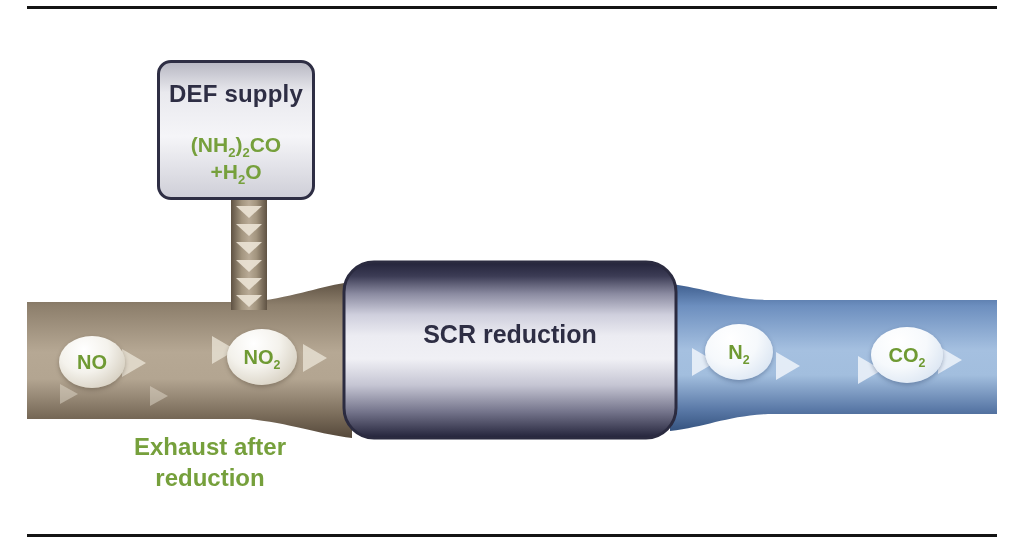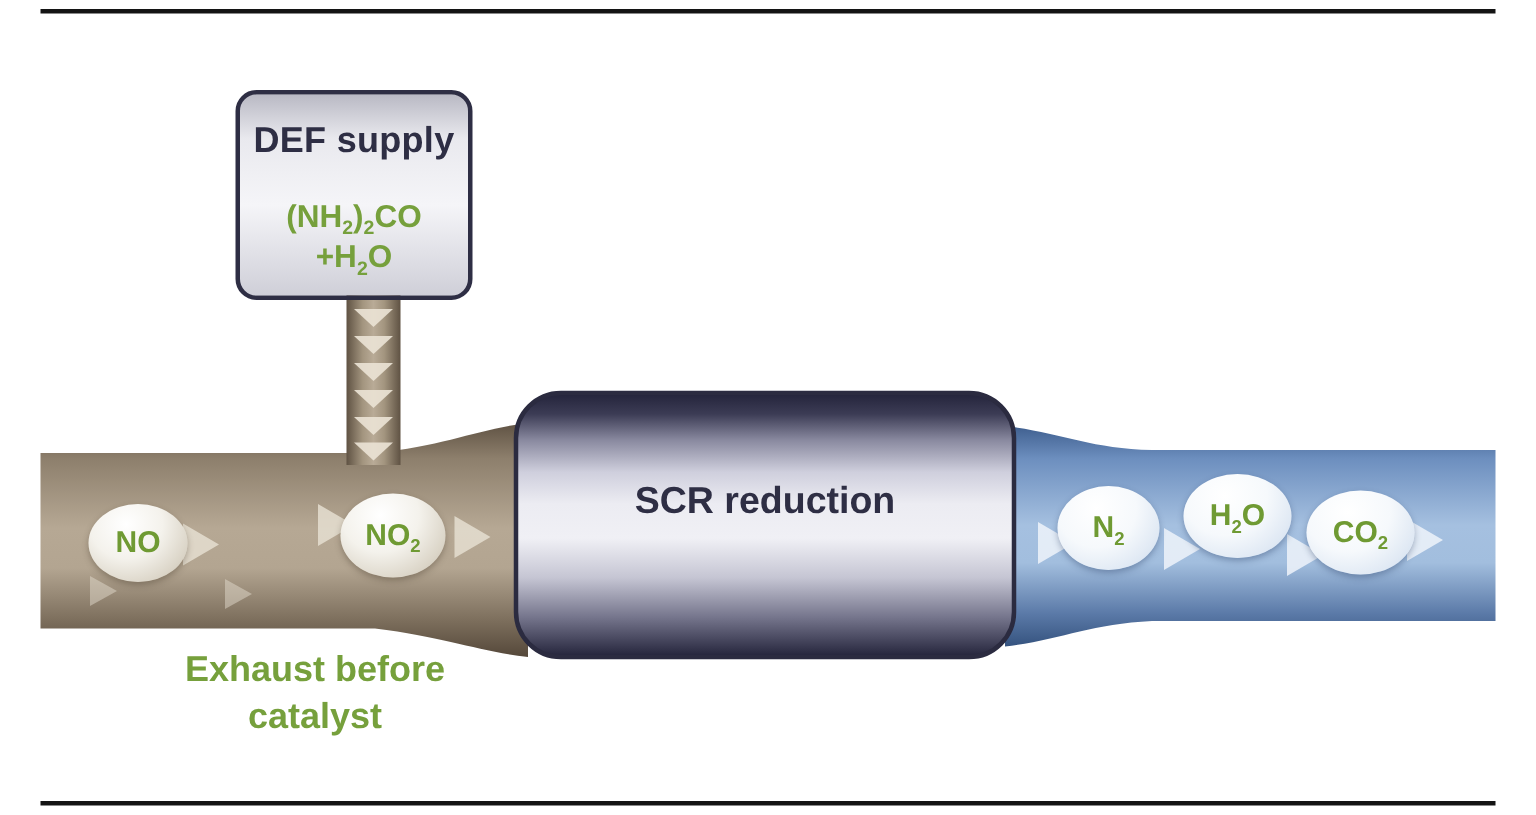--- a/index.html
+++ b/index.html
@@ -156,22 +156,19 @@
   <div class="bubble left-side b-no">
       <span><span>NO</span></span>
     </div>
   <div class="bubble left-side b-no2">
       <span><span>NO</span><sub>2</sub></span>
     </div>
 
   <div class="bubble right-side b-n2">
       <span><span>N</span><sub>2</sub></span>
     </div>
-  <div class="bubble right-side b-h2o">
-      <span><span>H</span><sub>2</sub><span>O</span></span>
-    </div>
   <div class="bubble right-side b-co2">
       <span><span>CO</span><sub>2</sub></span>
     </div>
 
-  <div class="caption caption-before">Exhaust before catalyst</div>
+  <div class="caption caption-before">Exhaust after reduction</div>
 
 </div>
 
 </body></html>

